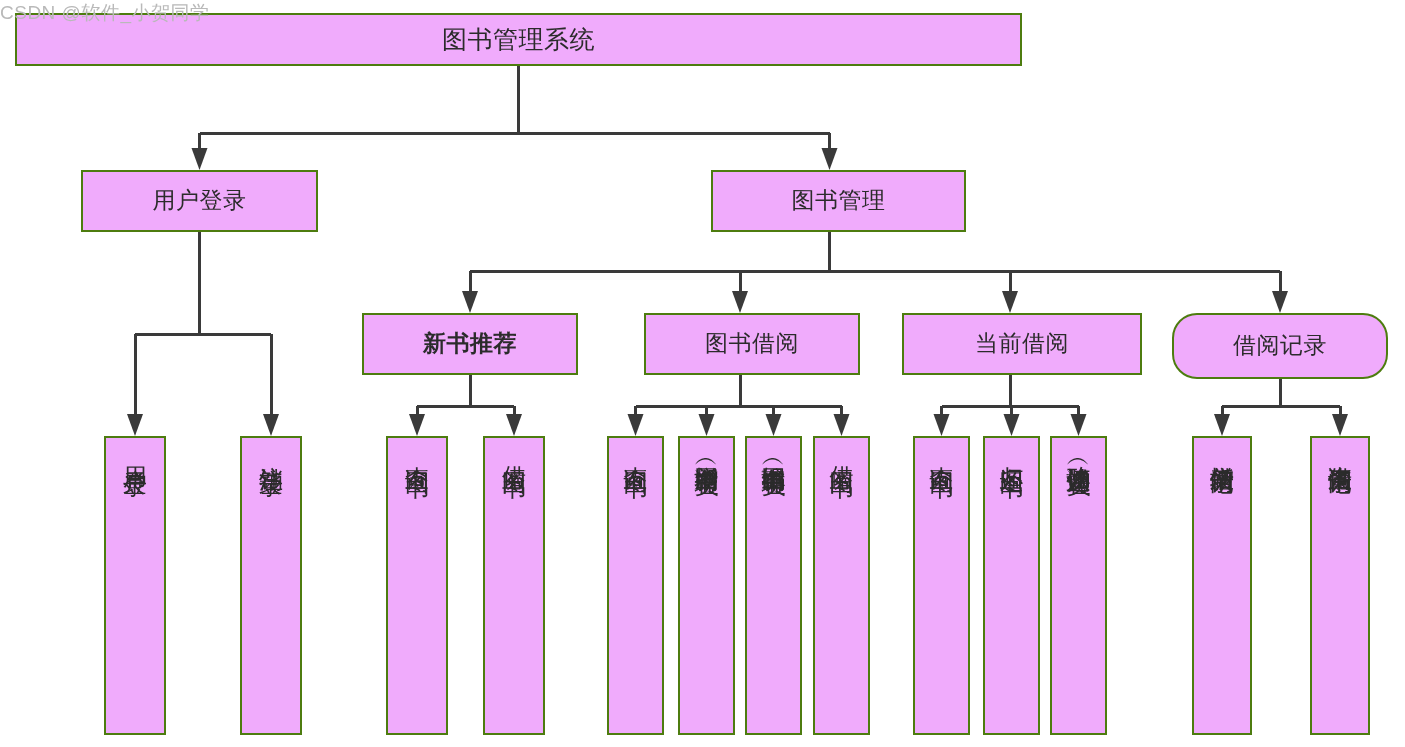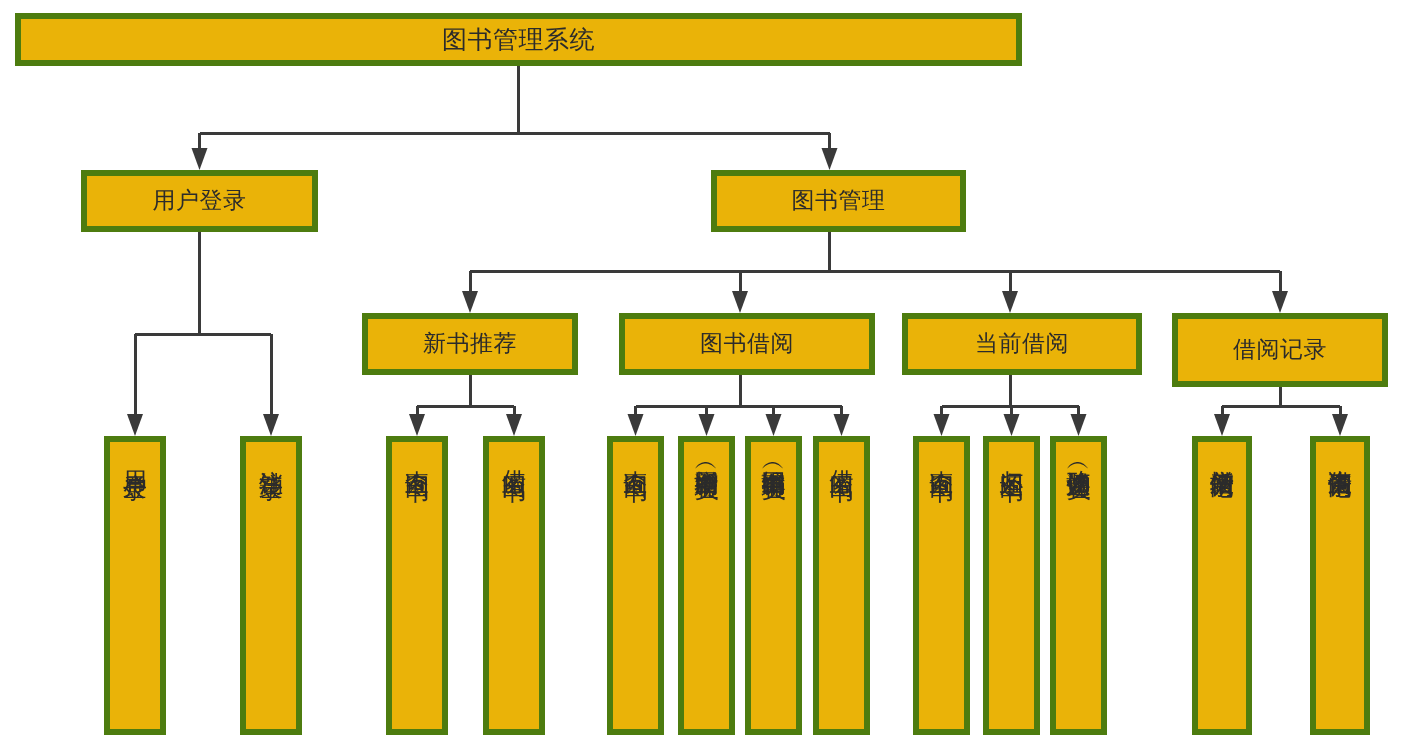--- a/index.html
+++ b/index.html
@@ -20,22 +20,22 @@
   #edges {
     position: absolute;
     left: 0;
     top: 0;
     width: 1405px;
     height: 747px;
   }
   .node {
     position: absolute;
     box-sizing: border-box;
-    background: #eab308;
-    border: 6px solid #4d7c0f;
+    background: #f0abfc;
+    border: 2px solid #4d7c0f;
     display: flex;
     align-items: center;
     justify-content: center;
     color: #2b2b2b;
     overflow: hidden;
   }
   .node-label {
     display: block;
     text-align: center;
     line-height: 1.18;
@@ -133,30 +133,30 @@
   <div id="nodes-layer">
       <div class="node horizontal root" style="left: 15px; top: 13px; width: 1007px; height: 53px;">
         <span class="node-label">图书管理系统</span>
       </div>
       <div class="node horizontal" style="left: 81px; top: 170px; width: 237px; height: 62px;">
         <span class="node-label">用户登录</span>
       </div>
       <div class="node horizontal" style="left: 711px; top: 170px; width: 255px; height: 62px;">
         <span class="node-label">图书管理</span>
       </div>
-      <div class="node horizontal" style="left: 362px; top: 313px; width: 216px; height: 62px;">
+      <div class="node horizontal" style="left: 362px; top: 313px; width: 216px; height: 62px; font-weight: bold;">
         <span class="node-label">新书推荐</span>
       </div>
-      <div class="node horizontal" style="left: 619px; top: 313px; width: 256px; height: 62px;">
+      <div class="node horizontal" style="left: 644px; top: 313px; width: 216px; height: 62px;">
         <span class="node-label">图书借阅</span>
       </div>
       <div class="node horizontal" style="left: 902px; top: 313px; width: 240px; height: 62px;">
         <span class="node-label">当前借阅</span>
       </div>
-      <div class="node horizontal" style="left: 1172px; top: 313px; width: 216px; height: 74px;">
+      <div class="node horizontal" style="left: 1172px; top: 313px; width: 216px; height: 66px; border-radius: 25px;">
         <span class="node-label">借阅记录</span>
       </div>
       <div class="node vertical" style="left: 104px; top: 436px; width: 62px; height: 299px;">
         <span class="node-label">用户登录</span>
       </div>
       <div class="node vertical" style="left: 240px; top: 436px; width: 62px; height: 299px;">
         <span class="node-label">注销登录</span>
       </div>
       <div class="node vertical" style="left: 386px; top: 436px; width: 62px; height: 299px;">
         <span class="node-label">查询图书</span>
@@ -185,13 +185,14 @@
       <div class="node vertical tall" style="left: 1050px; top: 436px; width: 57px; height: 299px;">
         <span class="node-label">确认归还（管理员）</span>
       </div>
       <div class="node vertical tall" style="left: 1192px; top: 436px; width: 60px; height: 299px;">
         <span class="node-label">新增借阅记录</span>
       </div>
       <div class="node vertical tall" style="left: 1310px; top: 436px; width: 60px; height: 299px;">
         <span class="node-label">查询借阅记录</span>
       </div>
     </div>
+  <div class="watermark">CSDN @软件_小贺同学</div>
 </div>
 
 </body></html>

